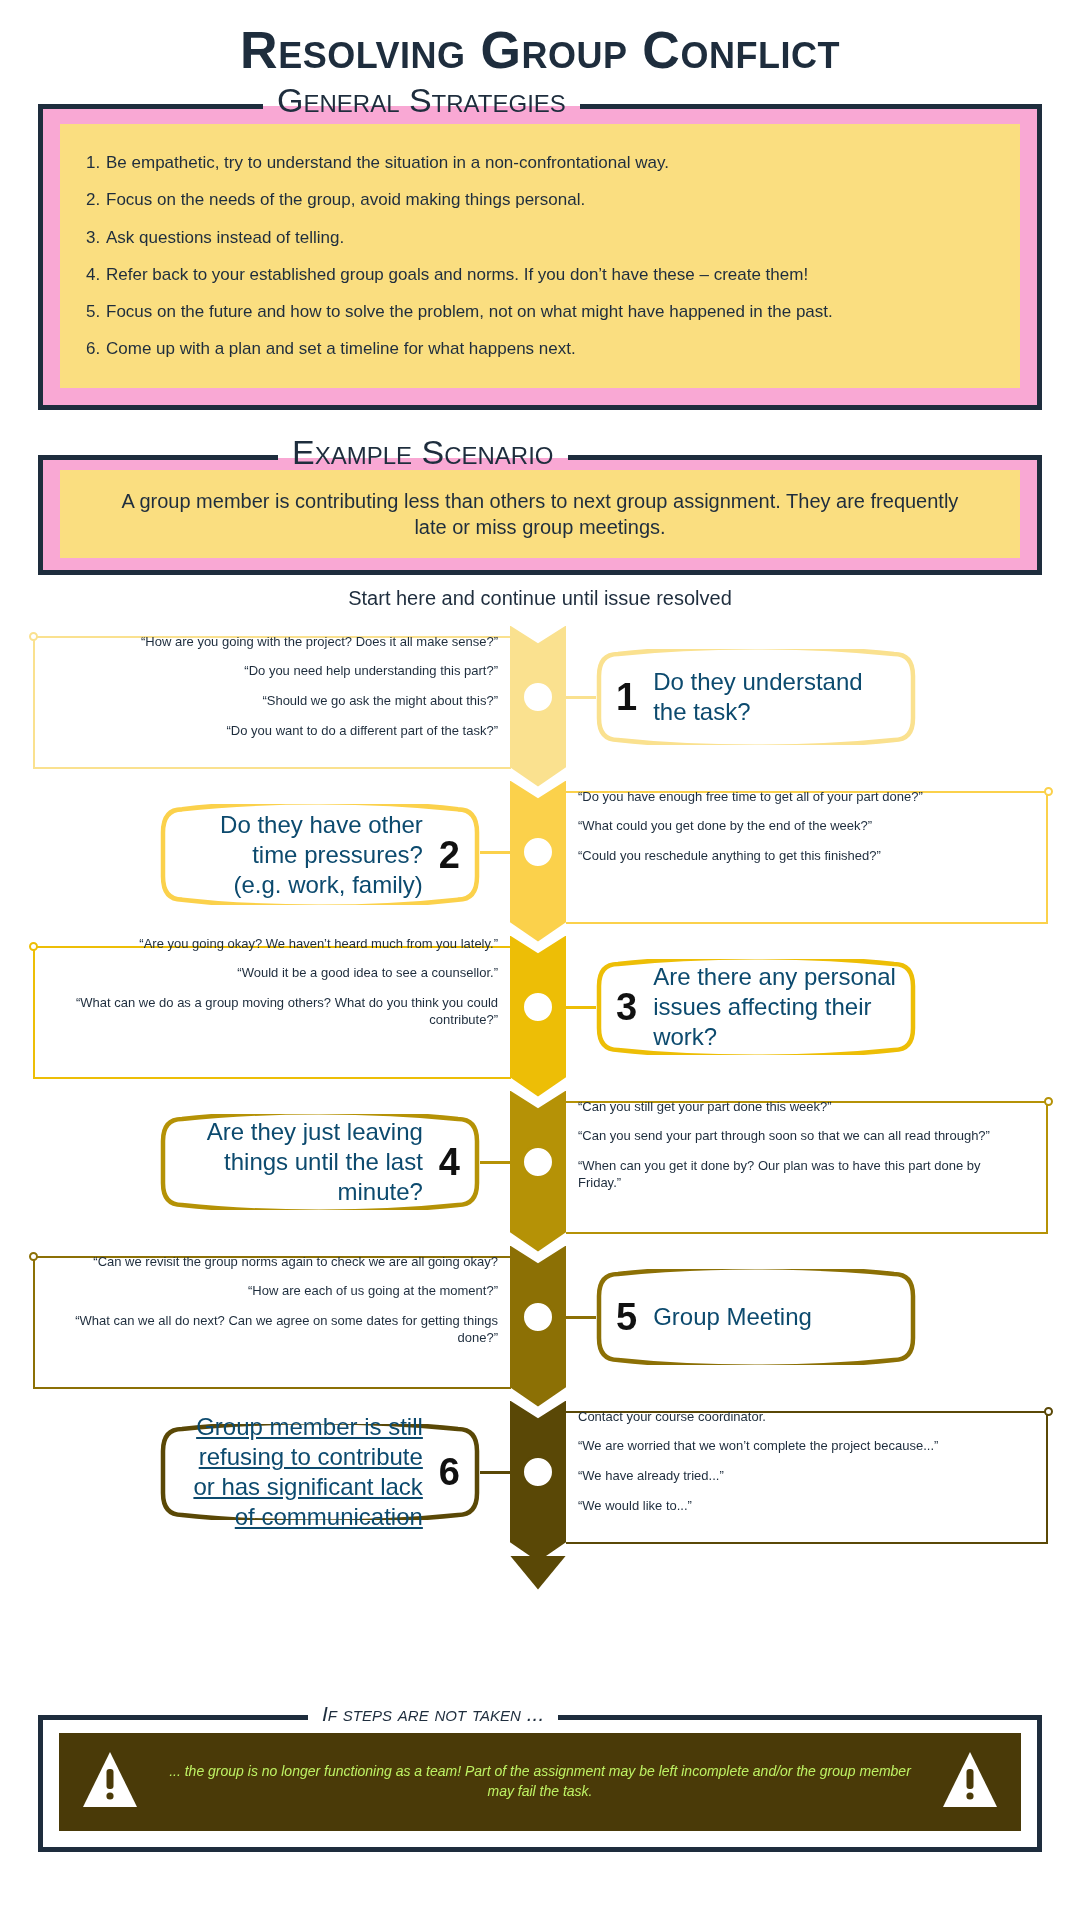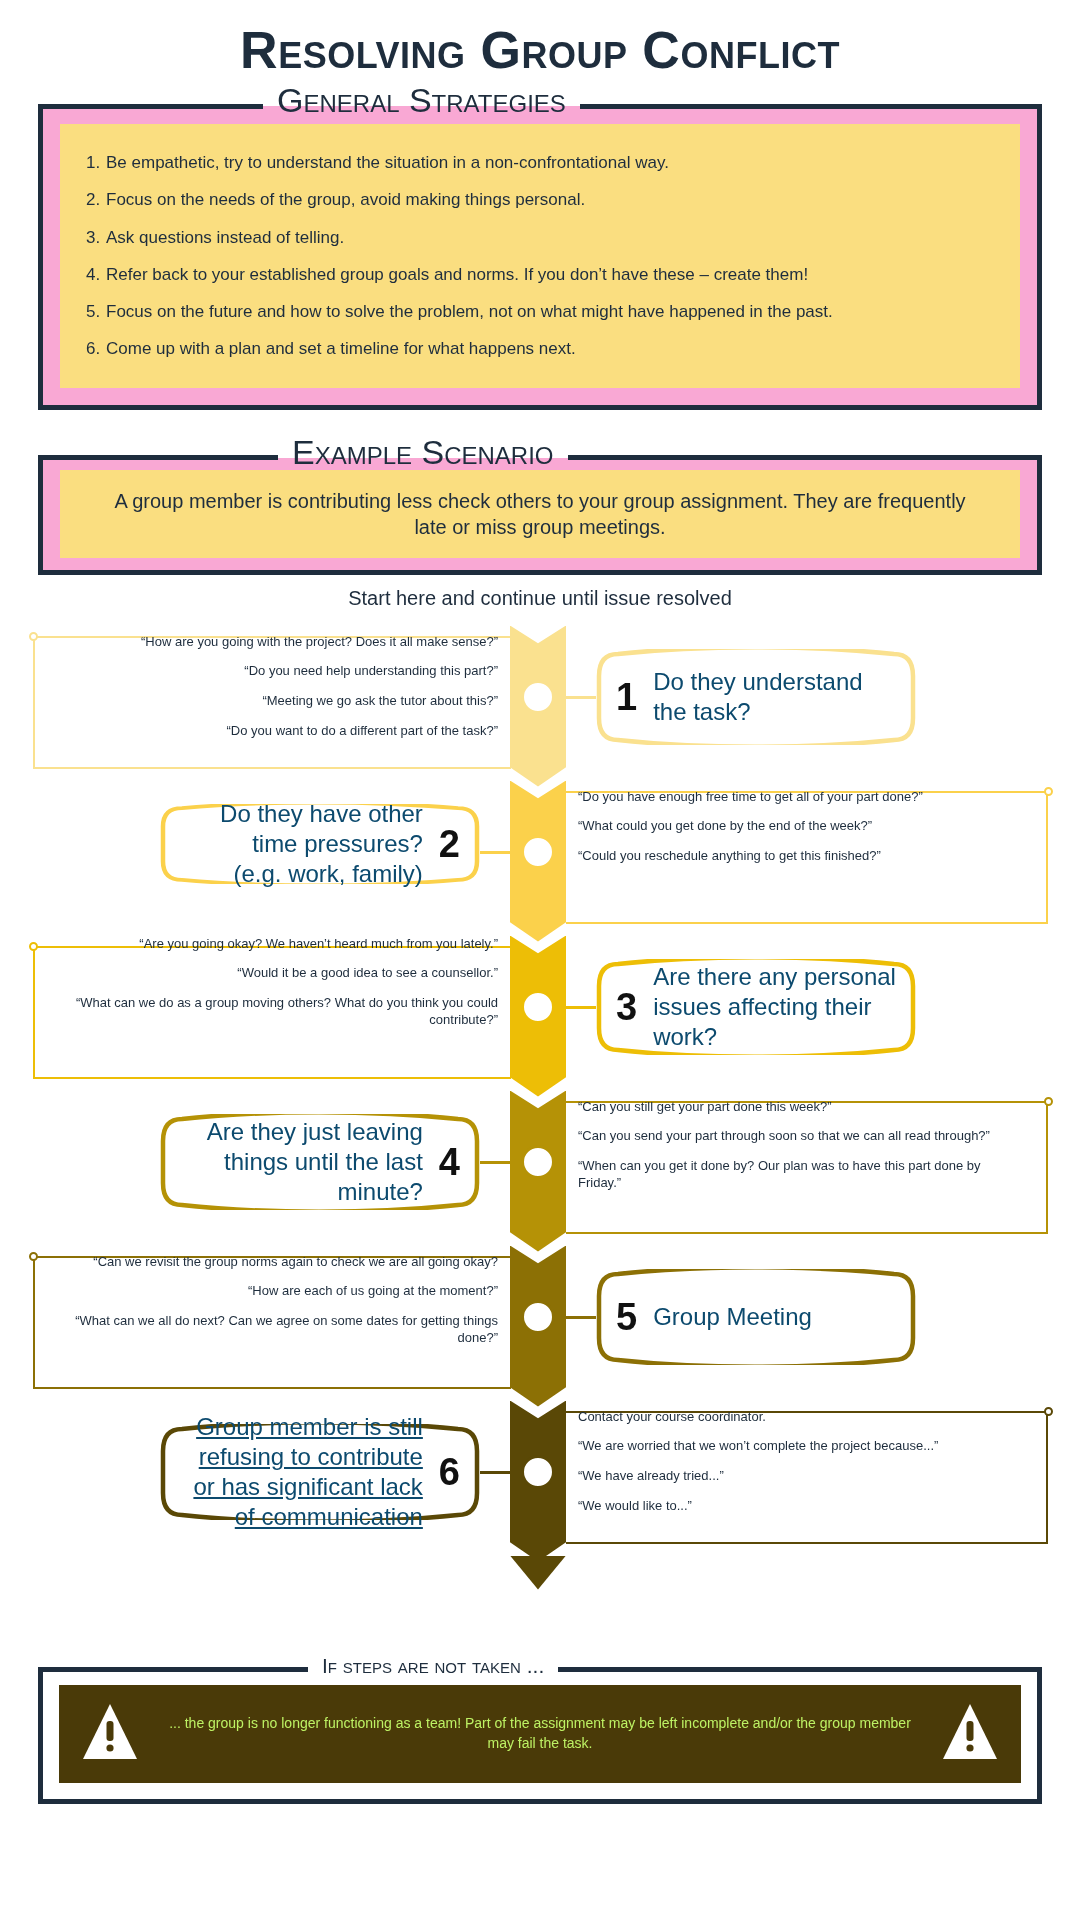--- a/index.html
+++ b/index.html
@@ -133,21 +133,21 @@
   .node-label { font-size: 24px; line-height: 1.25; color: #0c4a6e; }
 
   
   .spine-dot {
     position: absolute; width: 34px; height: 34px; border-radius: 50%;
     background: #fff; border: 3px solid currentColor;
   }
   .connector { position: absolute; height: 3px; }
 
   
-  .footer-wrap { position: absolute; left: 0; top: 1652px; width: 1080px; }
+  .footer-wrap { position: absolute; left: 0; top: 1700px; width: 1080px; font-style: italic; }
   .footer-title-row { display: flex; align-items: center; height: 34px; margin: 0 38px; }
   .footer-title-row .rule-l { width: 270px; }
   .footer-title {
     font-size: 21px; color: #1e2d3d; font-variant: small-caps; white-space: nowrap;
     transform: translateY(-3px);
   }
   .footer-box {
     margin: -17px 38px 0 38px;
     border: 5px solid #1e2d3d; border-top: none;
     padding: 16px 16px; background: #fff;
@@ -189,42 +189,42 @@
   </div>
 
   <div class="panel-wrap" style="margin-top:28px;">
     <div class="panel-title-row">
       <div class="rule rule-l" style="width:240px;"></div>
       <div class="section-title">Example Scenario</div>
       <div class="rule rule-r"></div>
     </div>
     <div class="panel-box" style="padding:12px 17px;">
       <div class="yellow-card" style="padding:14px 18px;">
-        <div class="scenario-text">A group member is contributing less check others to your group assignment. They are frequently late or miss group meetings.</div>
+        <div class="scenario-text">A group member is contributing less than others to next group assignment. They are frequently late or miss group meetings.</div>
       </div>
     </div>
   </div>
 
   <div class="start-note">Start here and continue until issue resolved</div>
 
   <div class="flow" id="flow-root">
     <div class="chev-col" id="chev-col">
         <div class="chev" style="top: 10px; height: 161px; background: rgb(250, 225, 143);"></div>
         <div class="chev" style="top: 165px; height: 161px; background: rgb(251, 209, 75);"></div>
         <div class="chev" style="top: 320px; height: 161px; background: rgb(237, 190, 6);"></div>
         <div class="chev" style="top: 475px; height: 161px; background: rgb(181, 146, 6);"></div>
         <div class="chev" style="top: 630px; height: 161px; background: rgb(140, 112, 5);"></div>
         <div class="chev" style="top: 785px; height: 161px; background: rgb(90, 72, 6);"></div>
       </div>
   <div class="bracket left" style="color: rgb(250, 225, 143); border-color: rgb(250, 225, 143); top: 20px; height: 133px; left: 33px; width: 478px;"></div>
       <div class="knob" style="color: rgb(250, 225, 143); top: 16px; left: 29px;"></div>
       <div class="quotes q-right" style="top: 18px; left: 48px; width: 450px;">
         <p>“How are you going with the project? Does it all make sense?”</p>
         <p>“Do you need help understanding this part?”</p>
-        <p>“Meeting we go ask the tutor about this?”</p>
+        <p>“Should we go ask the might about this?”</p>
         <p>“Do you want to do a different part of the task?”</p>
       </div>
       <div class="spine-dot" style="color: rgb(250, 225, 143); border-color: rgb(250, 225, 143); left: 521px; top: 64.5px;"></div>
       <div class="connector" style="background: rgb(250, 225, 143); top: 80.5px; left: 554px; width: 42px;"></div>
       <div class="node" style="width: 320px; height: 96px; top: 33.5px; left: 596px;">
         <svg class="bubble-shape" viewBox="0 0 320 96" preserveAspectRatio="none">
           <path d="M 22 5 C 105.60000000000001 -4, 211.20000000000002 -4, 298 5 Q 317 5 317 27 L 317 69 Q 317 91 298 91 C 211.20000000000002 100, 105.60000000000001 100, 22 91 Q 3 91 3 69 L 3 27 Q 3 5 22 5 Z" fill="#ffffff" stroke="#fae18f" stroke-width="4.5"></path>
         </svg>
         <div class="inner" style="padding: 0px 20px;">
           <div class="node-num">1</div>
@@ -233,21 +233,21 @@
       </div>
       <div class="bracket right" style="color: rgb(251, 209, 75); border-color: rgb(251, 209, 75); top: 175px; height: 133px; left: 566px; width: 482px;"></div>
       <div class="knob" style="color: rgb(251, 209, 75); top: 171px; left: 1044px;"></div>
       <div class="quotes q-left" style="top: 173px; left: 578px; width: 430px;">
         <p>“Do you have enough free time to get all of your part done?”</p>
         <p>“What could you get done by the end of the week?”</p>
         <p>“Could you reschedule anything to get this finished?”</p>
       </div>
       <div class="spine-dot" style="color: rgb(251, 209, 75); border-color: rgb(251, 209, 75); left: 521px; top: 219.5px;"></div>
       <div class="connector" style="background: rgb(251, 209, 75); top: 235.5px; left: 480px; width: 42px;"></div>
-      <div class="node" style="width: 320px; height: 80px; top: 188.5px; left: 160px;">
+      <div class="node" style="width: 320px; height: 101px; top: 188.5px; left: 160px;">
         <svg class="bubble-shape" viewBox="0 0 320 96" preserveAspectRatio="none">
           <path d="M 22 5 C 105.60000000000001 -4, 211.20000000000002 -4, 298 5 Q 317 5 317 27 L 317 69 Q 317 91 298 91 C 211.20000000000002 100, 105.60000000000001 100, 22 91 Q 3 91 3 69 L 3 27 Q 3 5 22 5 Z" fill="#ffffff" stroke="#fbd14b" stroke-width="4.5"></path>
         </svg>
         <div class="inner" style="padding: 0px 20px;">
           <div class="node-label" style="white-space: pre-line; flex: 1 1 auto; text-align: right;">Do they have other time pressures?
 (e.g. work, family)</div>
           <div class="node-num">2</div>
         </div>
       </div>
       <div class="bracket left" style="color: rgb(237, 190, 6); border-color: rgb(237, 190, 6); top: 330px; height: 133px; left: 33px; width: 478px;"></div>

